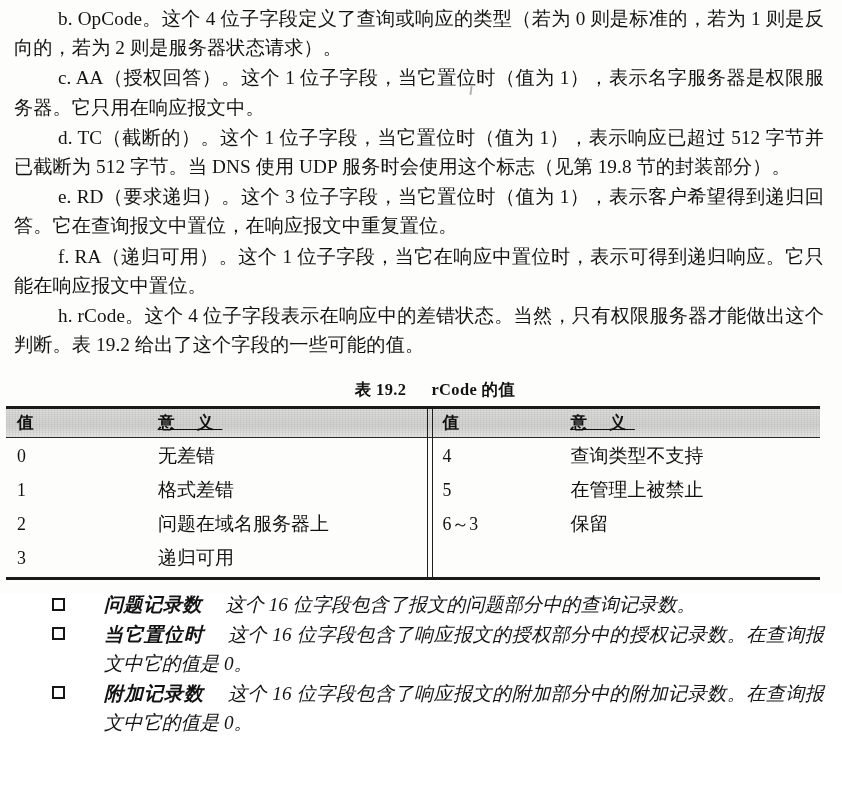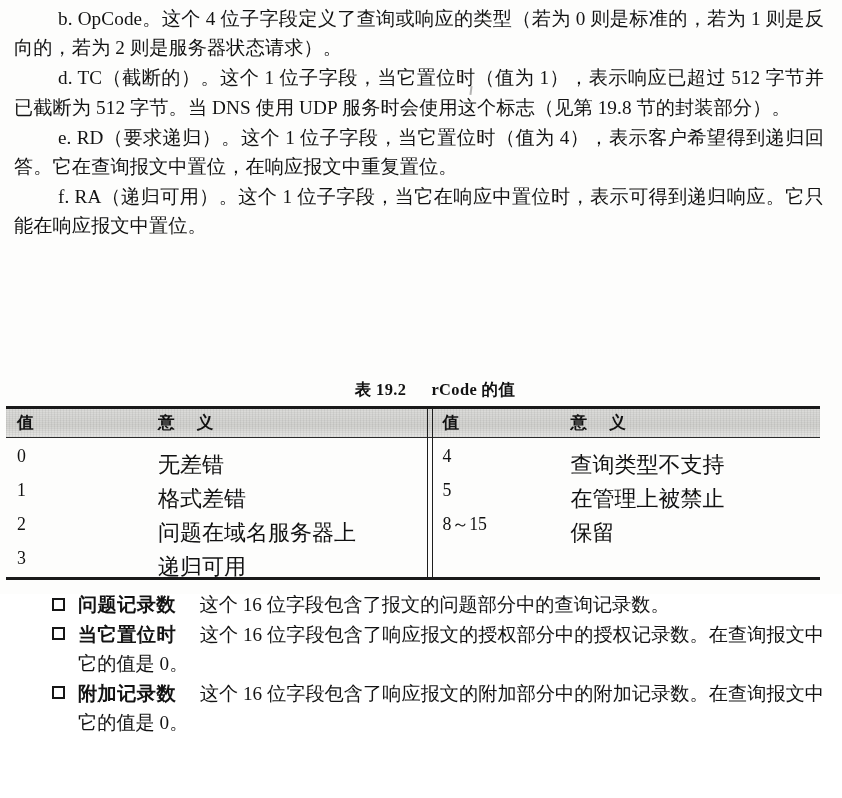--- a/index.html
+++ b/index.html
@@ -136,48 +136,49 @@
     color: #111111;
   }
   .half-right .col-value   { left: 10px; }
   .half-right .col-meaning { left: 138px; }
 
   .th-row .col-value,
   .th-row .col-meaning {
     font-weight: bold;
     font-size: 16.6px;
   }
-  .th-row .col-meaning { letter-spacing: 9px; }
+  .th-row .col-meaning { letter-spacing: 9px; text-decoration: underline; }
 
   .td-row .col-value   { font-size: 17.8px; }
-  .td-row .col-meaning { font-size: 22px; margin-top: 9px; }
+  .td-row .col-meaning { font-size: 19px; }
 
   .td-row-0 { top: 36px; }
   .td-row-1 { top: 70px; }
   .td-row-2 { top: 104px; }
   .td-row-3 { top: 138px; }
 
   
   .bullet-list {
     position: absolute;
     left: 0;
     top: 590px;
     width: 842px;
     padding: 0 18px 0 0;
     box-sizing: border-box;
   }
   .bullet-item {
     position: relative;
     margin: 0 0 0 0;
-    padding-left: 78px;
+    padding-left: 104px;
     font-size: 19.2px;
     line-height: 29.6px;
     text-align: justify;
     text-justify: inter-ideograph;
     color: #131313;
+    font-style: italic;
   }
   .bullet-icon {
     position: absolute;
     left: 52px;
     top: 7.5px;
     width: 13px;
     height: 13px;
     border: 2.4px solid #161616;
     box-sizing: border-box;
   }
@@ -202,23 +203,25 @@
     opacity: 0.75;
   }
 </style>
 </head>
 <body>
 
 <div class="page">
 
   <div class="para-block">
     <p class="para">b.  OpCode。这个 4 位子字段定义了查询或响应的类型（若为 0 则是标准的，若为 1 则是反向的，若为 2 则是服务器状态请求）。</p>
+    <p class="para">c.  AA（授权回答）。这个 1 位子字段，当它置位时（值为 1），表示名字服务器是权限服务器。它只用在响应报文中。</p>
     <p class="para">d.  TC（截断的）。这个 1 位子字段，当它置位时（值为 1），表示响应已超过 512 字节并已截断为 512 字节。当 DNS 使用 UDP 服务时会使用这个标志（见第 19.8 节的封装部分）。</p>
-    <p class="para">e.  RD（要求递归）。这个 1 位子字段，当它置位时（值为 4），表示客户希望得到递归回答。它在查询报文中置位，在响应报文中重复置位。</p>
+    <p class="para">e.  RD（要求递归）。这个 3 位子字段，当它置位时（值为 1），表示客户希望得到递归回答。它在查询报文中置位，在响应报文中重复置位。</p>
     <p class="para">f.  RA（递归可用）。这个 1 位子字段，当它在响应中置位时，表示可得到递归响应。它只能在响应报文中置位。</p>
+    <p class="para">h.  rCode。这个 4 位子字段表示在响应中的差错状态。当然，只有权限服务器才能做出这个判断。表 19.2 给出了这个字段的一些可能的值。</p>
   </div>
 
   <div class="scan-speck"></div>
 
   <div class="table-caption">
     <span>表 19.2</span>
     <span class="cap-gap"></span>
     <span>rCode 的值</span>
   </div>
 
@@ -260,21 +263,21 @@
       </div>
       <div class="td-row td-row-0">
         <span class="col-value">4</span>
         <span class="col-meaning">查询类型不支持</span>
       </div>
       <div class="td-row td-row-1">
         <span class="col-value">5</span>
         <span class="col-meaning">在管理上被禁止</span>
       </div>
       <div class="td-row td-row-2">
-        <span class="col-value">8～15</span>
+        <span class="col-value">6～3</span>
         <span class="col-meaning">保留</span>
       </div>
     </div>
   </div>
 
   <div class="bullet-list">
 
     <p class="bullet-item">
       <span class="bullet-icon"></span>
       <span class="bullet-term">问题记录数</span>

